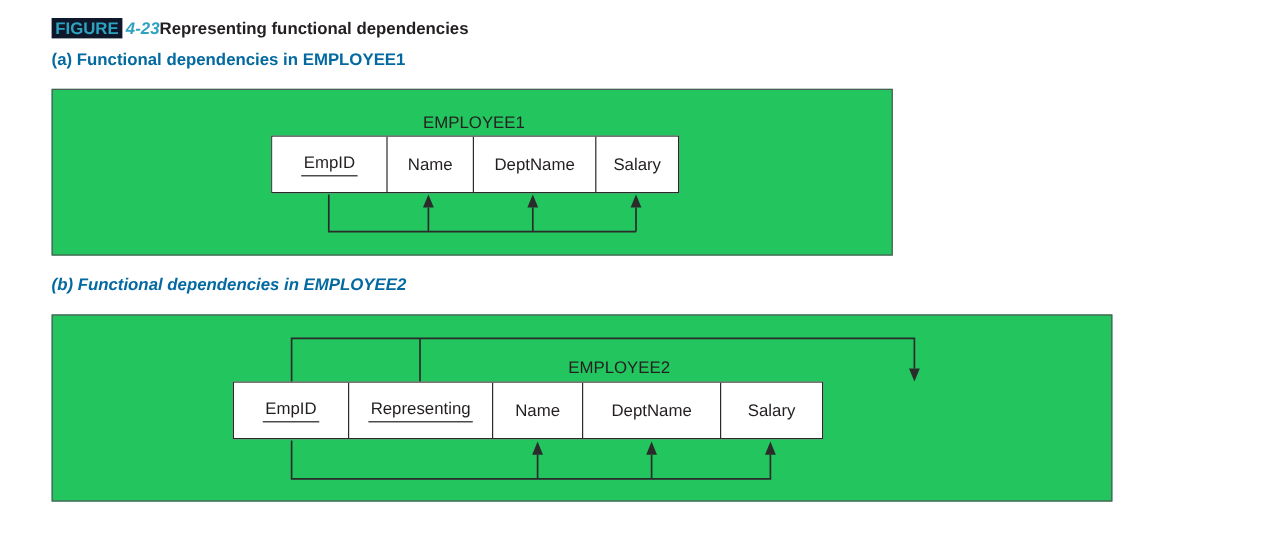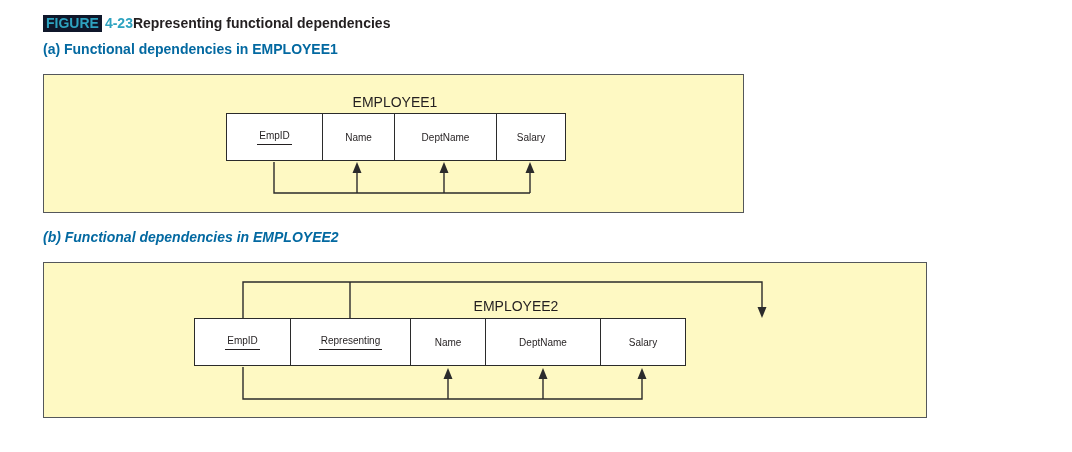--- a/index.html
+++ b/index.html
@@ -14,33 +14,33 @@
   
   .fig-header{
     position:absolute;left:43px;top:15px;
     font-size:14px;font-weight:bold;line-height:17px;
     white-space:nowrap;
   }
   .fig-label{
     color:#2ea3c0;background:#0f172a;
     padding:0 3px 1px 3px;
   }
-  .fig-number{color:#2ea3c0;margin-left:3px;}
+  .fig-number{color:#2ea3c0;margin-left:3px;font-style:italic;}
   .fig-title{color:#231f20;}
   .caption{
     position:absolute;left:43px;
     font-size:14px;font-weight:bold;color:#0369a1;
     white-space:nowrap;
   }
   .caption-a{top:41px;}
   .caption-b{top:229px;font-style:italic;}
   
   .panel{
     position:absolute;
-    background:#fef9c3;
+    background:#22c55e;
     border:1px solid #54575b;
     box-sizing:border-box;
   }
   .panel-a{left:43px;top:74px;width:701px;height:139px;}
   .panel-b{left:43px;top:262px;width:884px;height:156px;}
   
   .relation-title{
     position:absolute;
     font-size:14px;color:#231f20;
     text-align:center;
@@ -53,21 +53,21 @@
     display:inline-flex;
     background:#ffffff;
     border:1.5px solid #2b2b2b;
   }
   .table-a{left:182px;top:38px;}
   .table-b{left:150px;top:55px;}
   .attr-cell{
     box-sizing:border-box;
     height:46px;
     display:flex;align-items:center;justify-content:center;
-    font-size:10px;color:#231f20;
+    font-size:14px;color:#231f20;
     border-left:1.5px solid #2b2b2b;
     background:#ffffff;
   }
   .attr-cell:first-child{border-left:none;}
   .key-text{
     border-bottom:1.4px solid #231f20;
     padding:0 2px 3px 2px;
   }
   
   .arrow-layer{

